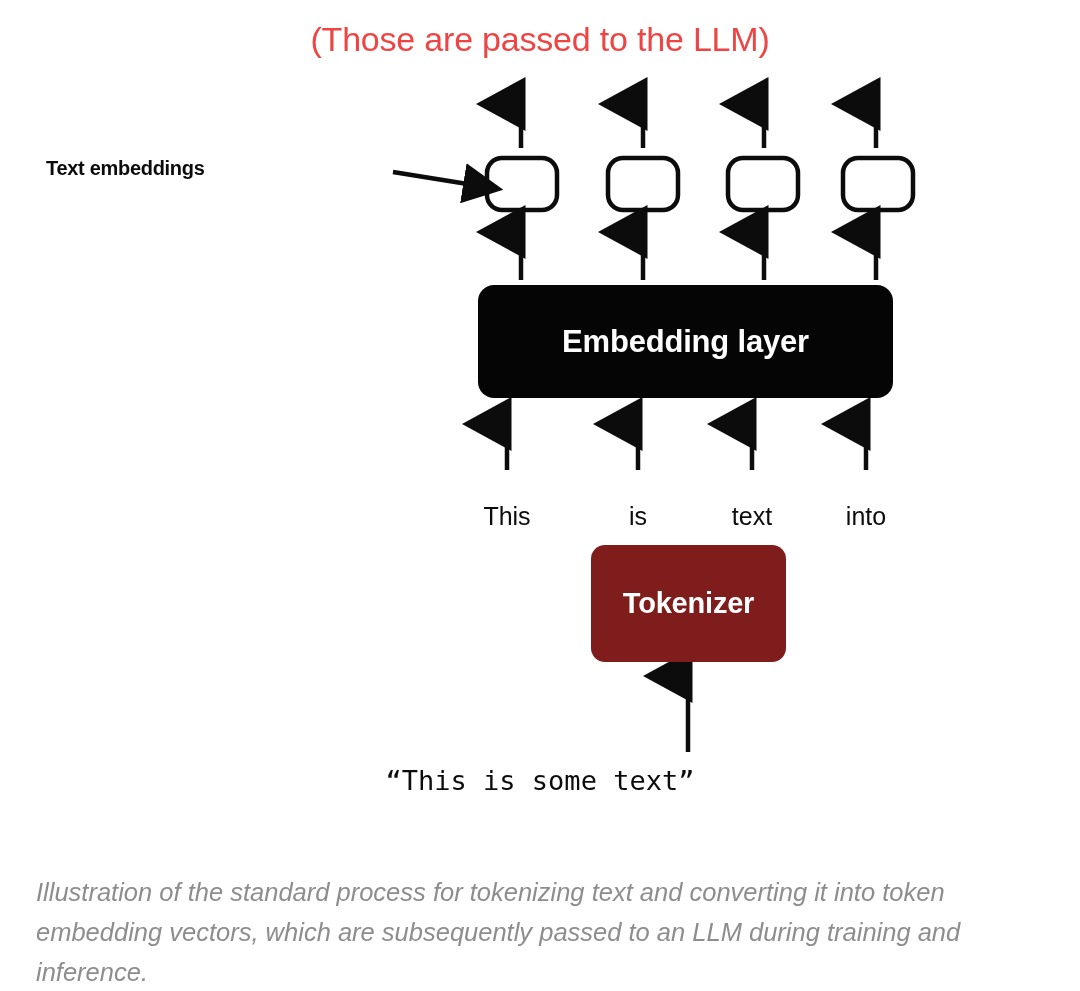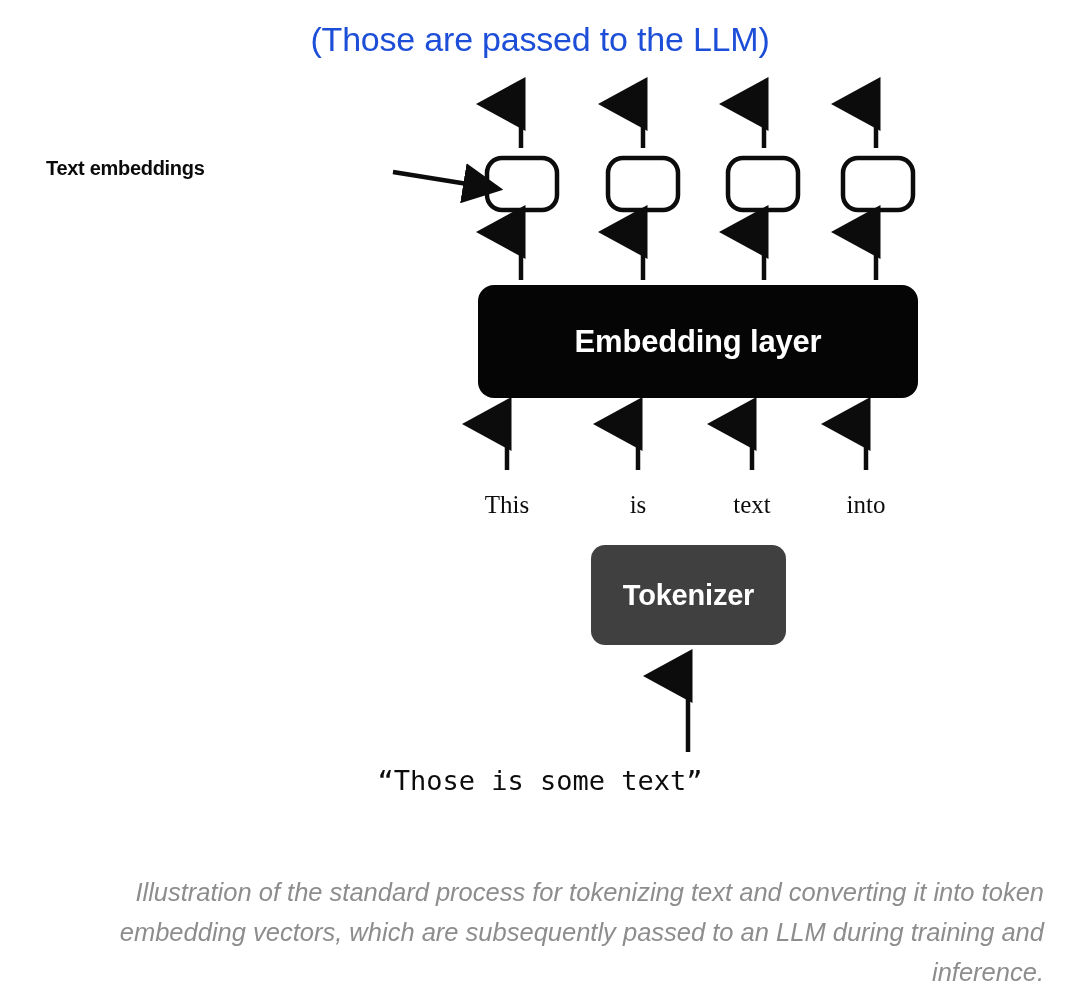--- a/index.html
+++ b/index.html
@@ -27,21 +27,21 @@
   
   .abs { position: absolute; }
 
   #header-note {
     left: 0;
     top: 20px;
     width: 1080px;
     text-align: center;
     font-size: 34px;
     font-weight: 400;
-    color: #1d4ed8;
+    color: #ef4444;
     letter-spacing: -0.2px;
     white-space: nowrap;
   }
 
   #text-embeddings-label {
     left: 46px;
     top: 157px;
     font-size: 20px;
     font-weight: 700;
     color: #0b0b0b;
@@ -64,60 +64,59 @@
     white-space: nowrap;
   }
 
   #embedding-layer-box {
     left: 478px;
     top: 285px;
     width: 415px;
     height: 113px;
     background: #050505;
     border-radius: 16px;
-    padding-left: 25px;
   }
   #embedding-layer-box .blackbox-label { font-size: 31px; }
 
   #tokenizer-box {
     left: 591px;
     top: 545px;
     width: 195px;
-    height: 100px;
-    background: #404040;
+    height: 117px;
+    background: #7f1d1d;
     border-radius: 14px;
   }
   #tokenizer-box .blackbox-label { font-size: 29px; }
 
   .token-label {
     position: absolute;
-    top: 491px;
+    top: 502px;
     transform: translateX(-50%);
-    font-family: Liberation Serif, serif;
+    font-family: Liberation Sans, sans-serif;
     font-size: 25px;
     color: #0c0c0c;
     white-space: nowrap;
   }
 
   #input-string {
     left: 0;
     top: 765px;
     width: 1080px;
     text-align: center;
     font-family: "DejaVu Sans Mono", "Liberation Mono", monospace;
     font-size: 27px;
     color: #0c0c0c;
     white-space: nowrap;
   }
 
   #caption {
     left: 36px;
     top: 872px;
     width: 1008px;
-    text-align: right;
+    text-align: left;
     font-size: 25.5px;
     font-style: italic;
     line-height: 40px;
     color: #8d8d8d;
   }
 </style>
 </head>
 <body>
 
 <svg id="diagram-canvas" viewBox="0 0 1080 991" xmlns="http://www.w3.org/2000/svg">
@@ -173,15 +172,15 @@
 
 <div class="abs" id="tokenizer-box">
   <div class="blackbox-label">Tokenizer</div>
 </div>
 
 <div class="token-label" style="left:507px">This</div>
 <div class="token-label" style="left:638px">is</div>
 <div class="token-label" style="left:752px">text</div>
 <div class="token-label" style="left:866px">into</div>
 
-<div class="abs" id="input-string">“Those is some text”</div>
+<div class="abs" id="input-string">“This is some text”</div>
 
 <div class="abs" id="caption">Illustration of the standard process for tokenizing text and converting it into token embedding vectors, which are subsequently passed to an LLM during training and inference.</div>
 
 </body></html>

